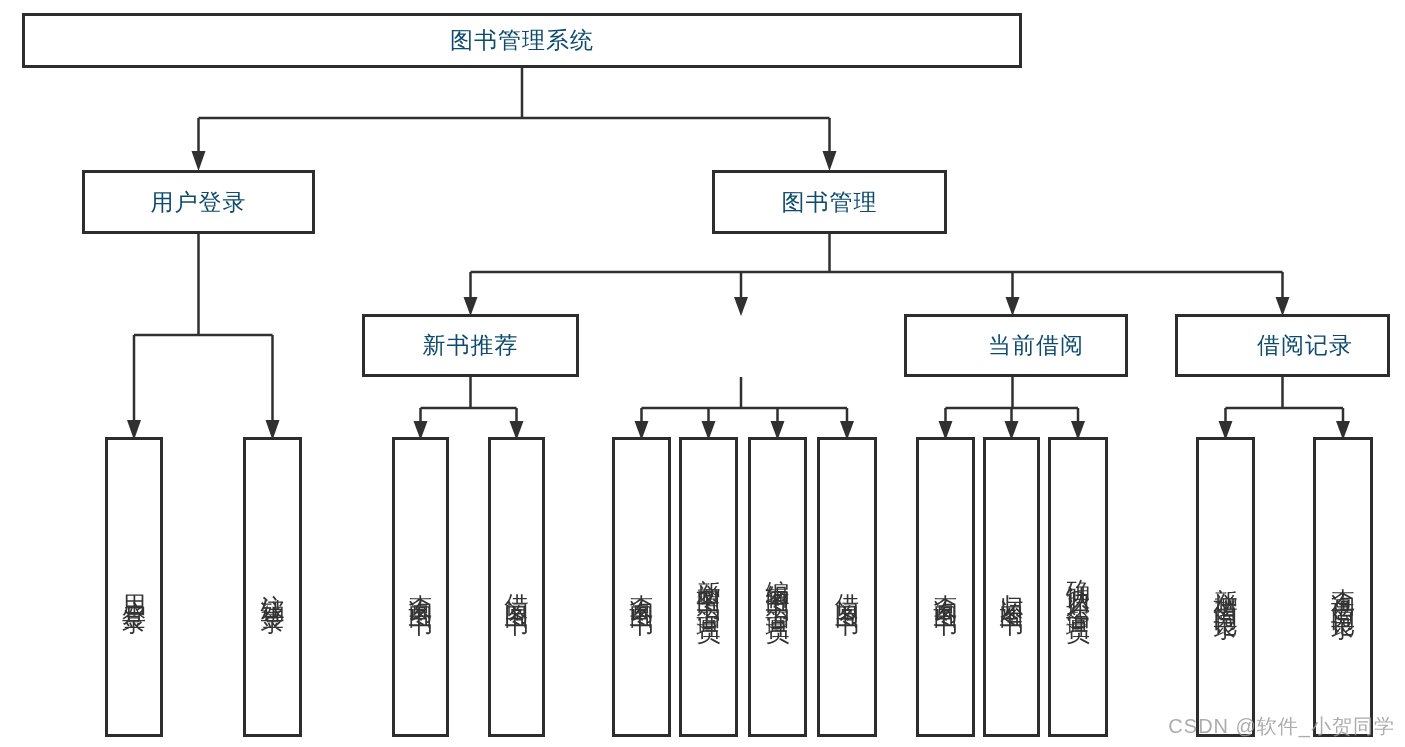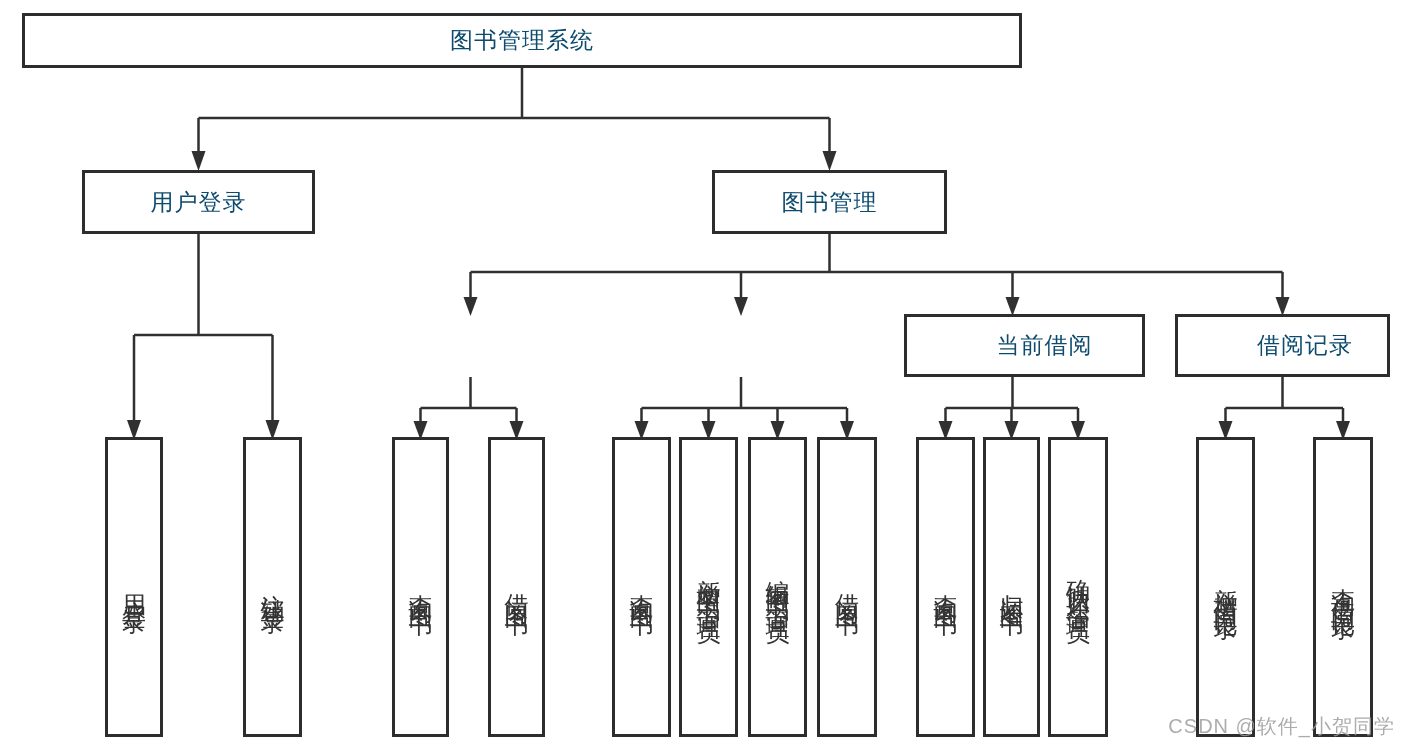--- a/index.html
+++ b/index.html
@@ -121,21 +121,24 @@
     <span>图书管理系统</span>
   </div>
 
   <div class="hbox" style="left:82px; top:170px; width:233px; height:64px;">
     <span>用户登录</span>
   </div>
   <div class="hbox" style="left:712px; top:170px; width:235px; height:64px;">
     <span>图书管理</span>
   </div>
 
-  <div class="hbox" style="left:904px; top:314px; width:241px; height:63px;padding-left:40px;">
+  <div class="hbox" style="left:362px; top:314px; width:217px; height:63px;">
+    <span>新书推荐</span>
+  </div>
+  <div class="hbox" style="left:904px; top:314px; width:224px; height:63px;padding-left:40px;">
     <span>当前借阅</span>
   </div>
   <div class="hbox" style="left:1175px; top:314px; width:215px; height:63px;padding-left:45px;">
     <span>借阅记录</span>
   </div>
 
   <div class="vbox" style="left:105px; width:58px;">
     <span>用户登录</span>
   </div>
   <div class="vbox" style="left:243px; width:59px;">

